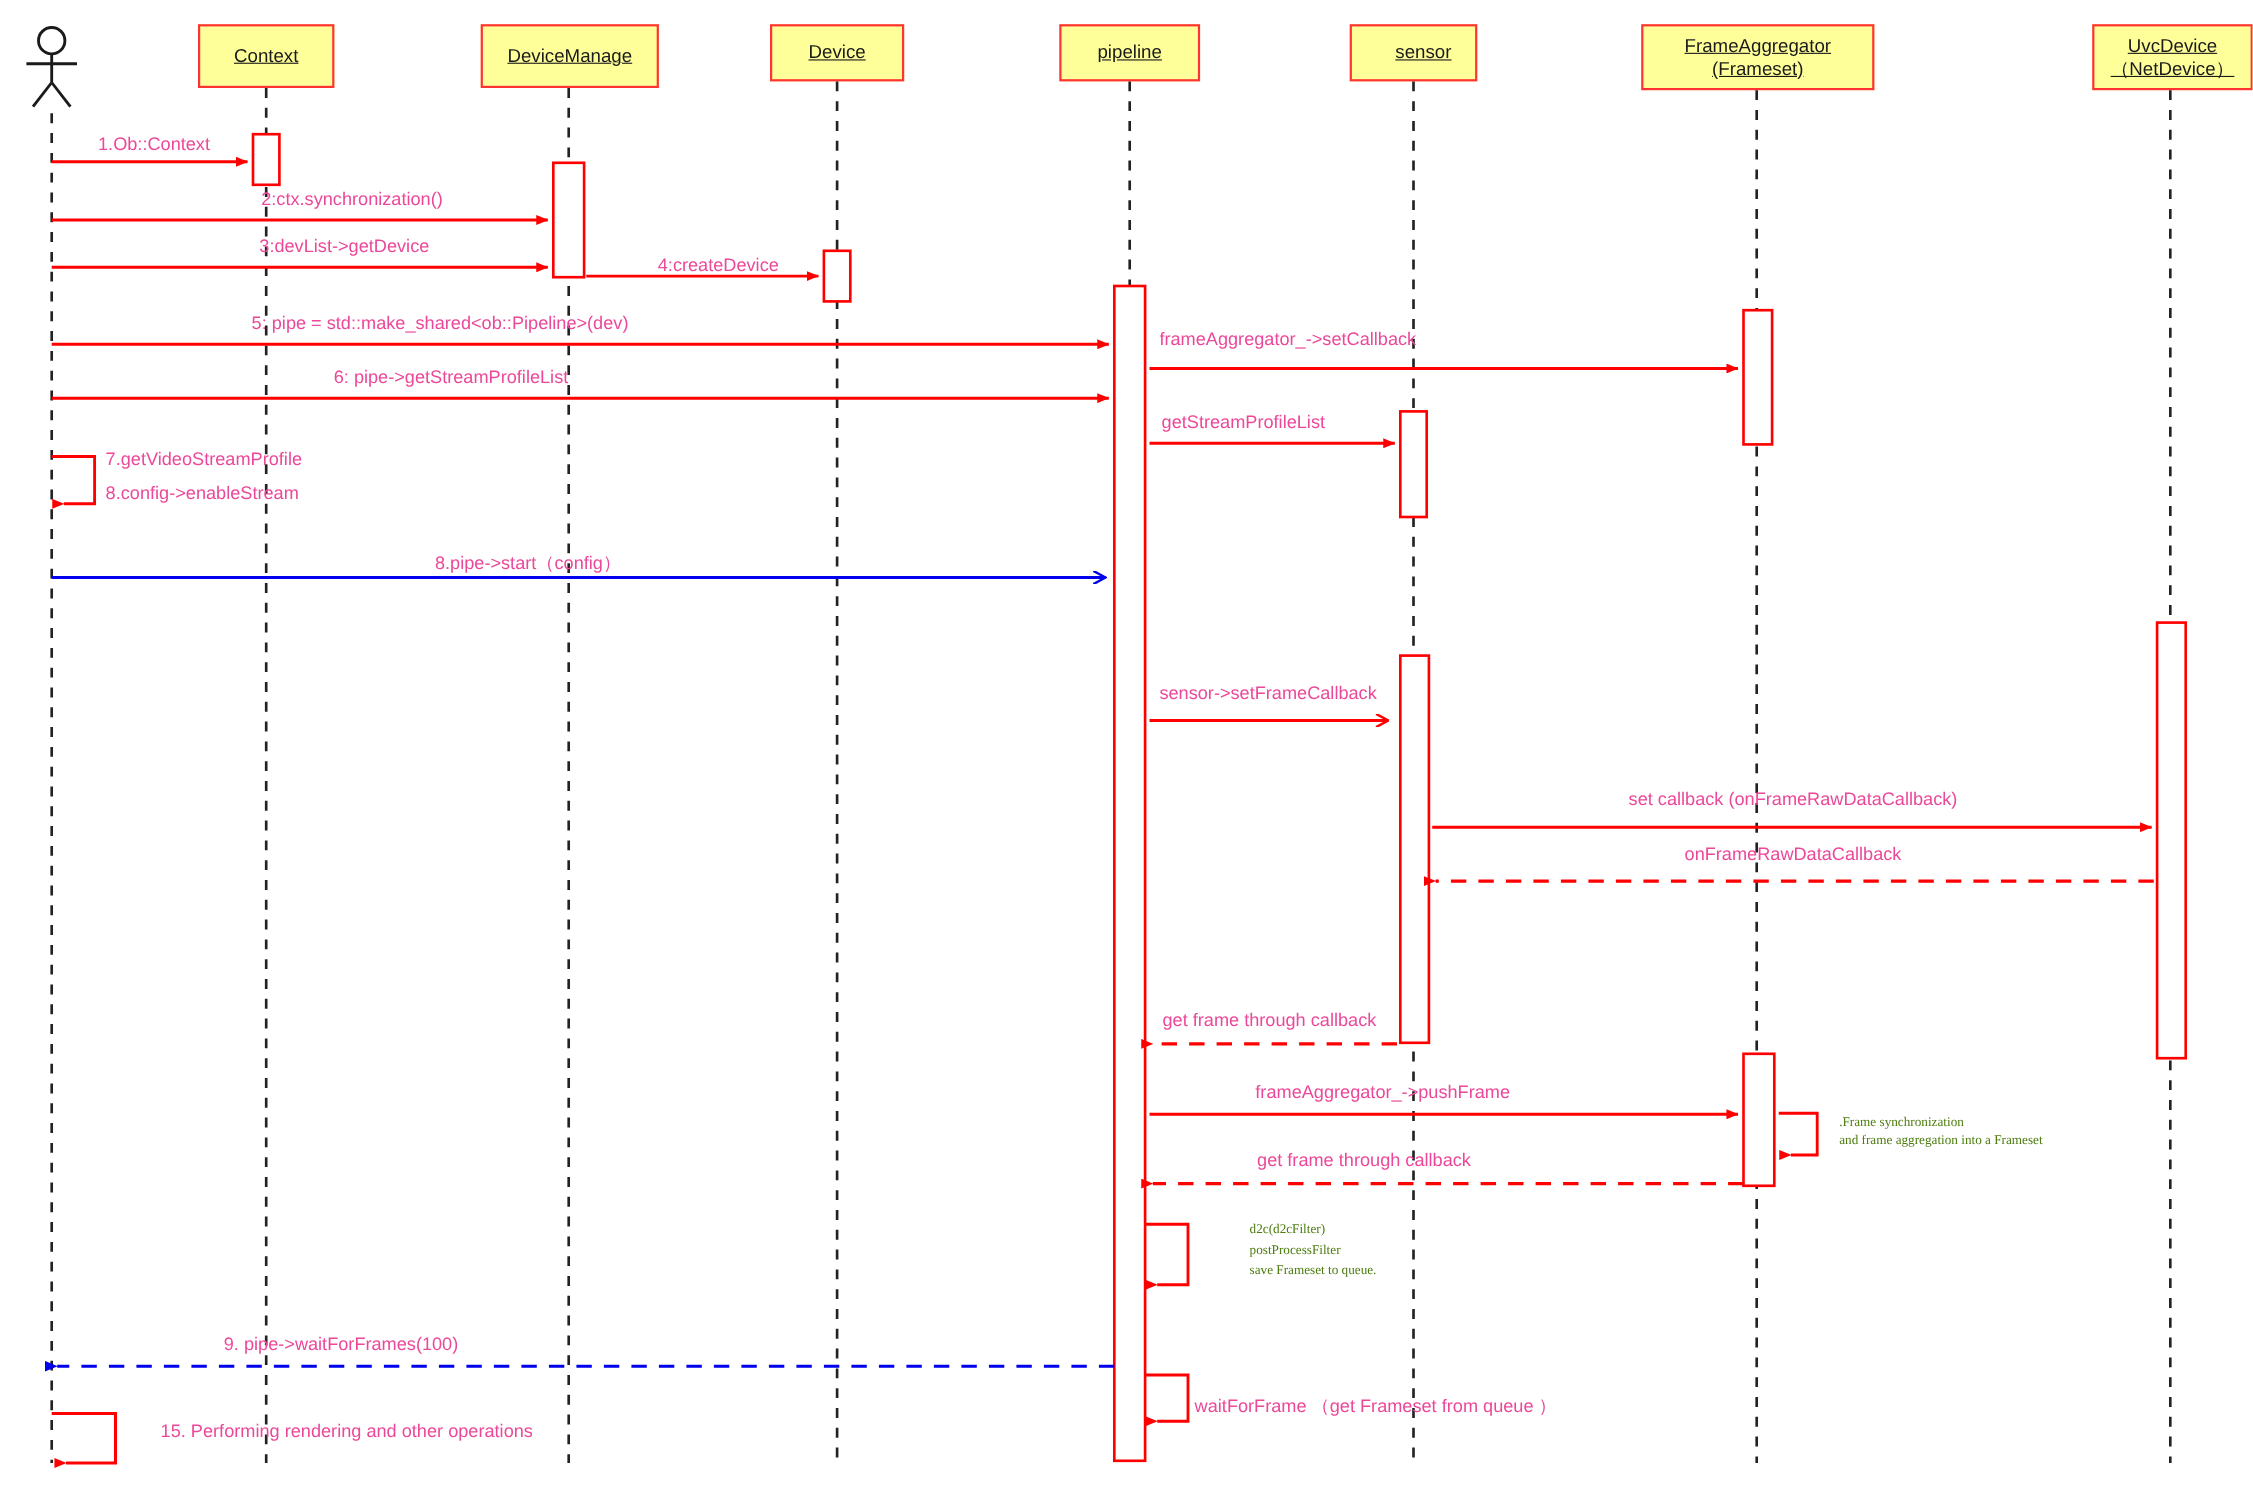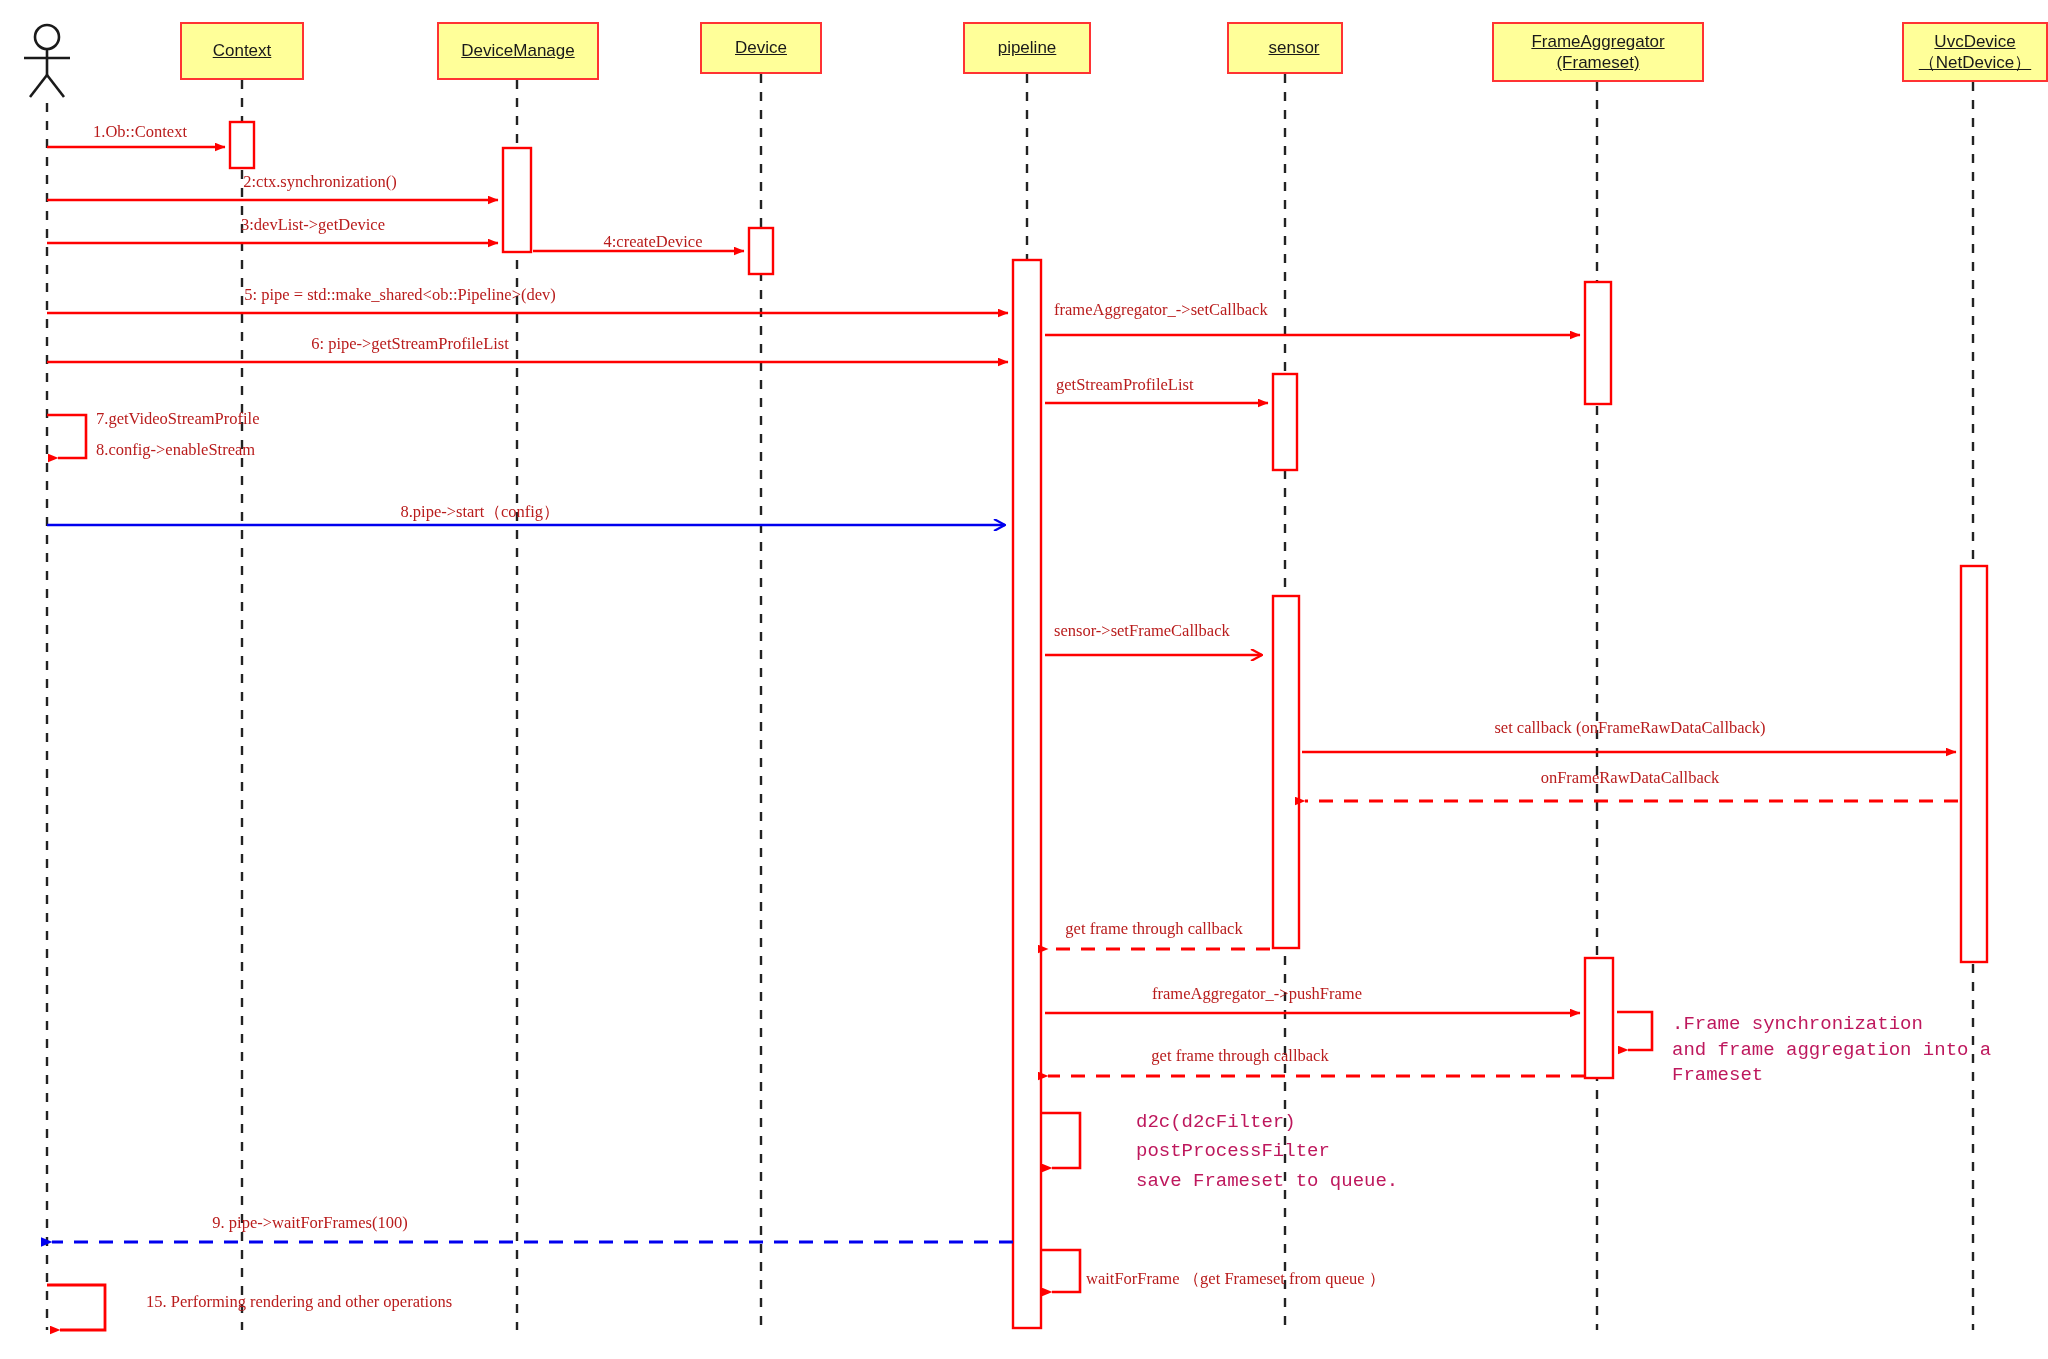--- a/index.html
+++ b/index.html
@@ -9,27 +9,27 @@
   .lifeline-box{
     position:absolute;background:#ffff99;border:2px solid #ff3333;
     display:flex;align-items:center;justify-content:center;text-align:center;
     box-sizing:border-box;
   }
   .lifeline-title{
     font-size:17px;color:#1a1a1a;text-decoration:underline;line-height:1.25;
     font-family:"Liberation Sans","DejaVu Sans",sans-serif;white-space:pre-line;
   }
   .msg-label{
-    position:absolute;font-size:16.5px;color:#b91c1c;white-space:nowrap;
-    font-family:Liberation Serif, serif;
+    position:absolute;font-size:16.5px;color:#ec4899;white-space:nowrap;
+    font-family:Liberation Sans, sans-serif;
   }
   .msg-label.center{transform:translateX(-50%);}
   .note-label{
-    position:absolute;font-size:19px;color:#be185d;line-height:1.35;
-    white-space:pre-line;font-family:Liberation Mono, monospace;
+    position:absolute;font-size:12px;color:#4d7c0f;line-height:1.35;
+    white-space:pre-line;font-family:Liberation Serif, serif;
   }
 </style>
 </head>
 <body>
 
 <div id="canvas">
 
   <div class="lifeline-box" style="left:180px;top:22px;width:124px;height:58px;">
     <span class="lifeline-title">Context</span>
   </div>

